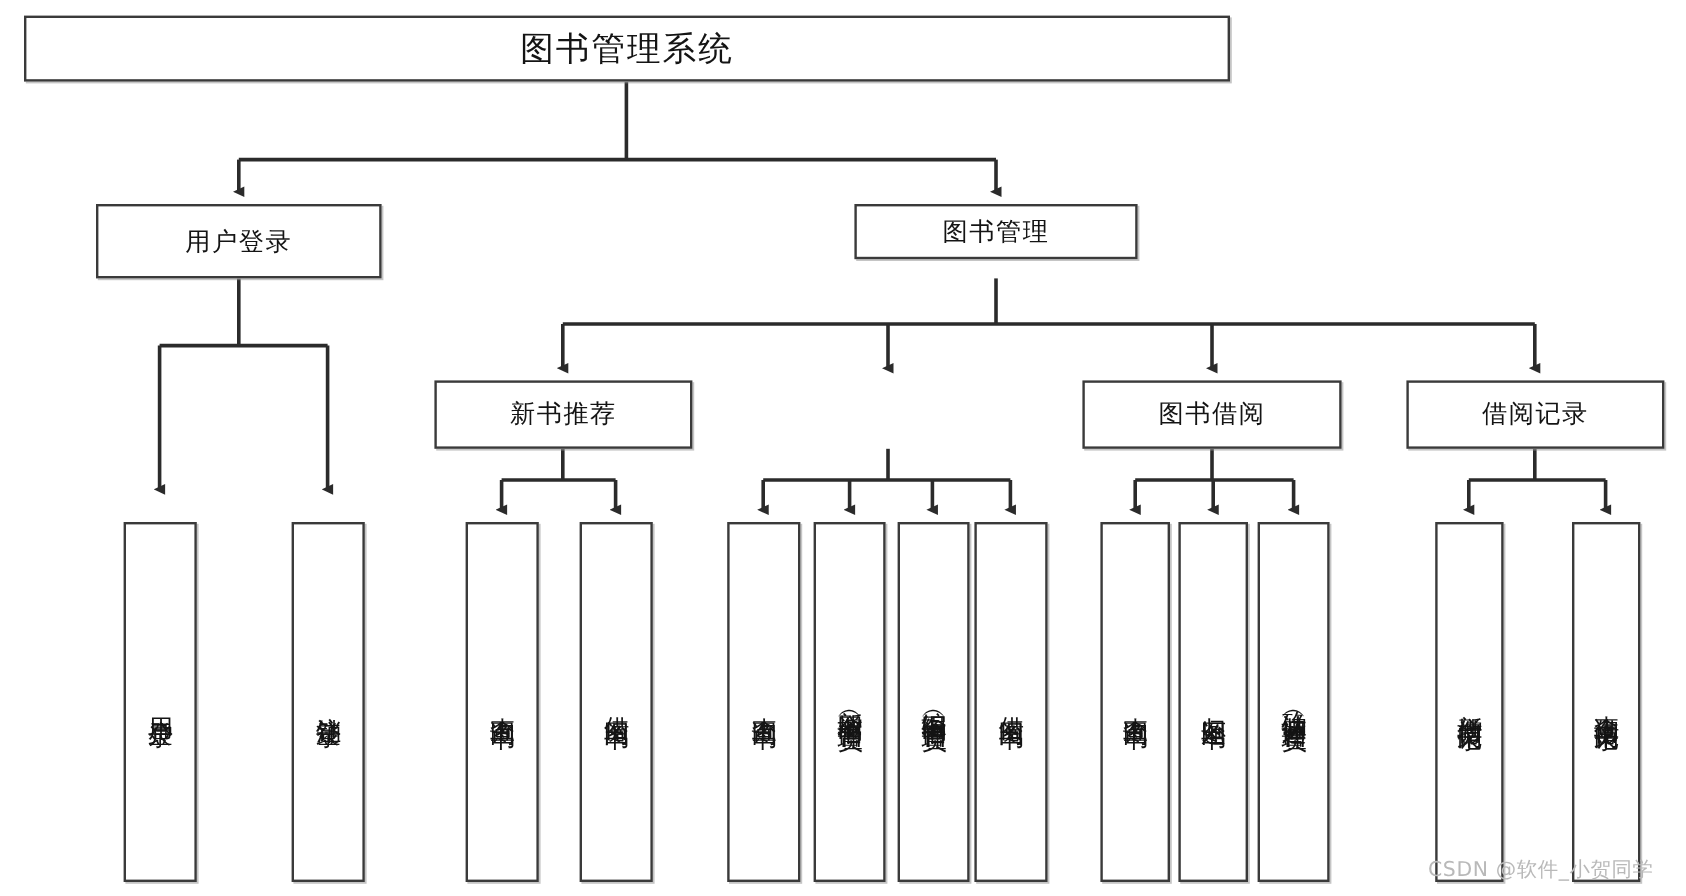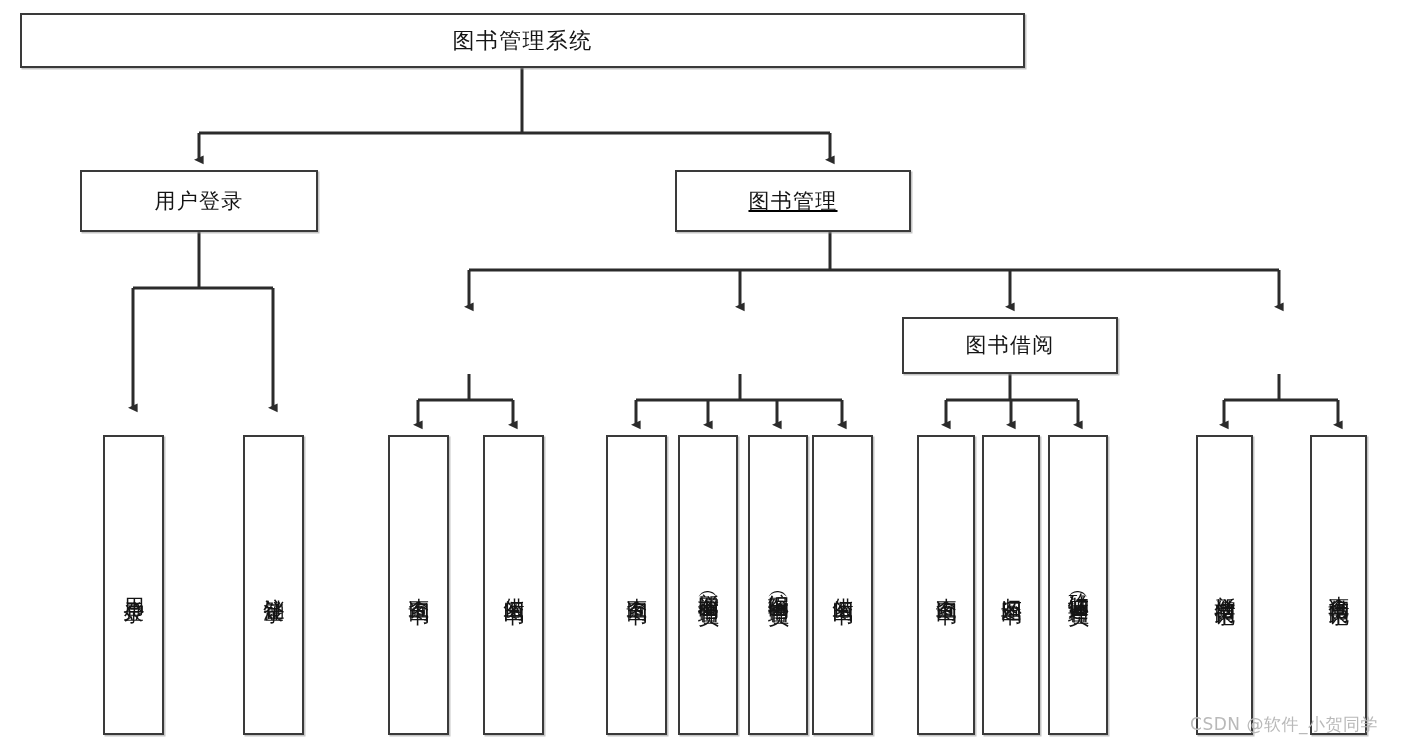--- a/index.html
+++ b/index.html
@@ -42,21 +42,21 @@
     text-align: center;
     letter-spacing: 0.06em;
     line-height: 1.18;
     color: #141414;
   }
   
   .node.h .label {
     font-size: 21px;
   }
   .node.root .label {
-    font-size: 22px;
+    font-size: 28px;
   }
   
   .node.v {
     padding: 4px 0;
   }
   .node.v .label {
     writing-mode: vertical-rl;
     text-orientation: upright;
     font-size: 21px;
     letter-spacing: 0.10em;
@@ -131,30 +131,36 @@
   </svg>
 
   <div class="node h root" style="left:20px; top:13px; width:1005px; height:55px;">
     <span class="label">图书管理系统</span>
   </div>
 
   <div class="node h" style="left:80px; top:170px; width:238px; height:62px;">
     <span class="label">用户登录</span>
   </div>
 
-  <div class="node h" style="left:675px; top:170px; width:236px; height:62px;text-decoration:underline;">
+  <div class="node h" style="left:712px; top:170px; width:236px; height:46px;">
     <span class="label">图书管理</span>
   </div>
 
+  <div class="node h" style="left:362px; top:317px; width:215px; height:57px;">
+    <span class="label">新书推荐</span>
+  </div>
 
 
   <div class="node h" style="left:902px; top:317px; width:216px; height:57px;">
     <span class="label">图书借阅</span>
   </div>
 
+  <div class="node h" style="left:1172px; top:317px; width:215px; height:57px;">
+    <span class="label">借阅记录</span>
+  </div>
 
   <div class="node v" style="left:103px; top:435px; width:61px; height:300px;">
     <span class="label">用户登录</span>
   </div>
 
   <div class="node v" style="left:243px; top:435px; width:61px; height:300px;">
     <span class="label">注销登录</span>
   </div>
 
   <div class="node v" style="left:388px; top:435px; width:61px; height:300px;">

